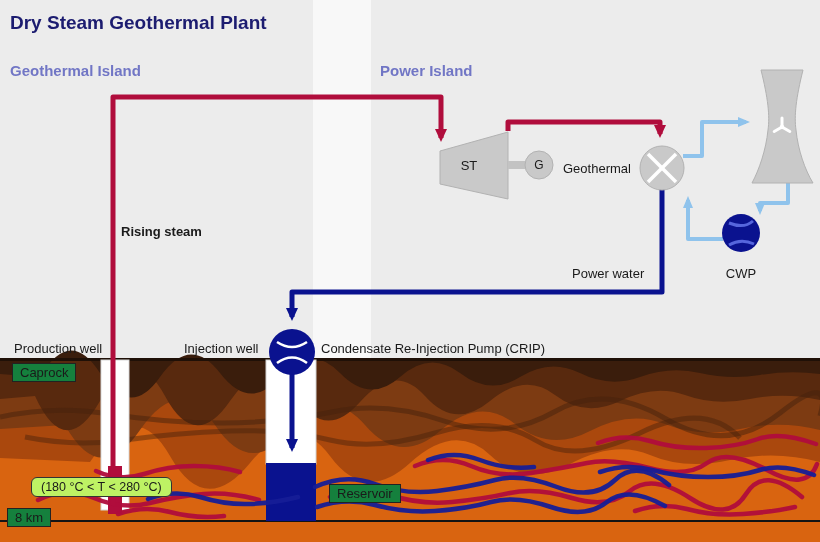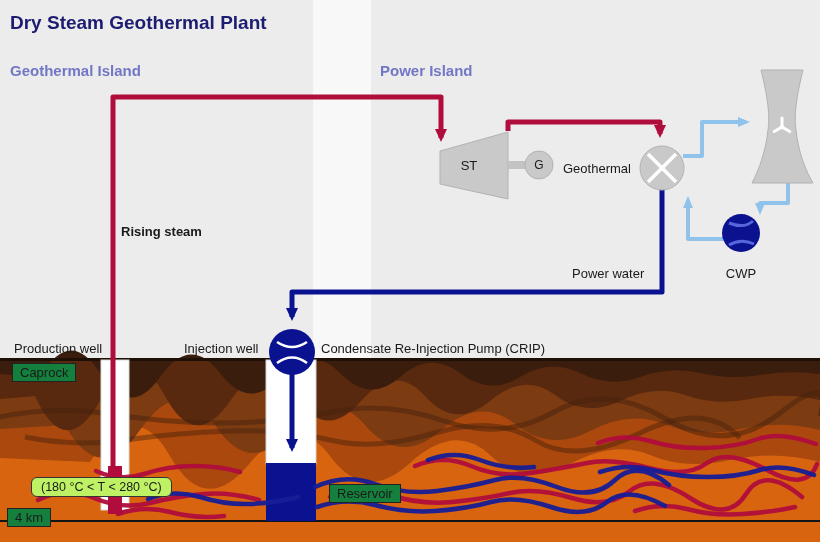--- a/index.html
+++ b/index.html
@@ -154,15 +154,15 @@
 
   <div class="lbl" style="left:121px;top:224px;font-weight:bold;">Rising steam</div>
   <div class="lbl" style="left:572px;top:266px;">Power water</div>
 
   <div class="lbl" style="left:5px;top:341px;margin-left:9px;">Production well</div>
   <div class="lbl" style="left:184px;top:341px;">Injection well</div>
 
   <div class="lbl" style="left:12px;top:363px;"><span class="boxlbl">Caprock</span></div>
   <div class="lbl" style="left:329px;top:484px;"><span class="boxlbl">Reservoir</span></div>
   <div class="lbl" style="left:31px;top:477px;"><span class="pill">(180 °C &lt; T &lt; 280 °C)</span></div>
-  <div class="lbl" style="left:7px;top:508px;"><span class="boxlbl">4 km</span></div>
+  <div class="lbl" style="left:7px;top:508px;"><span class="boxlbl">8 km</span></div>
 
 </div>
 
 </body></html>

